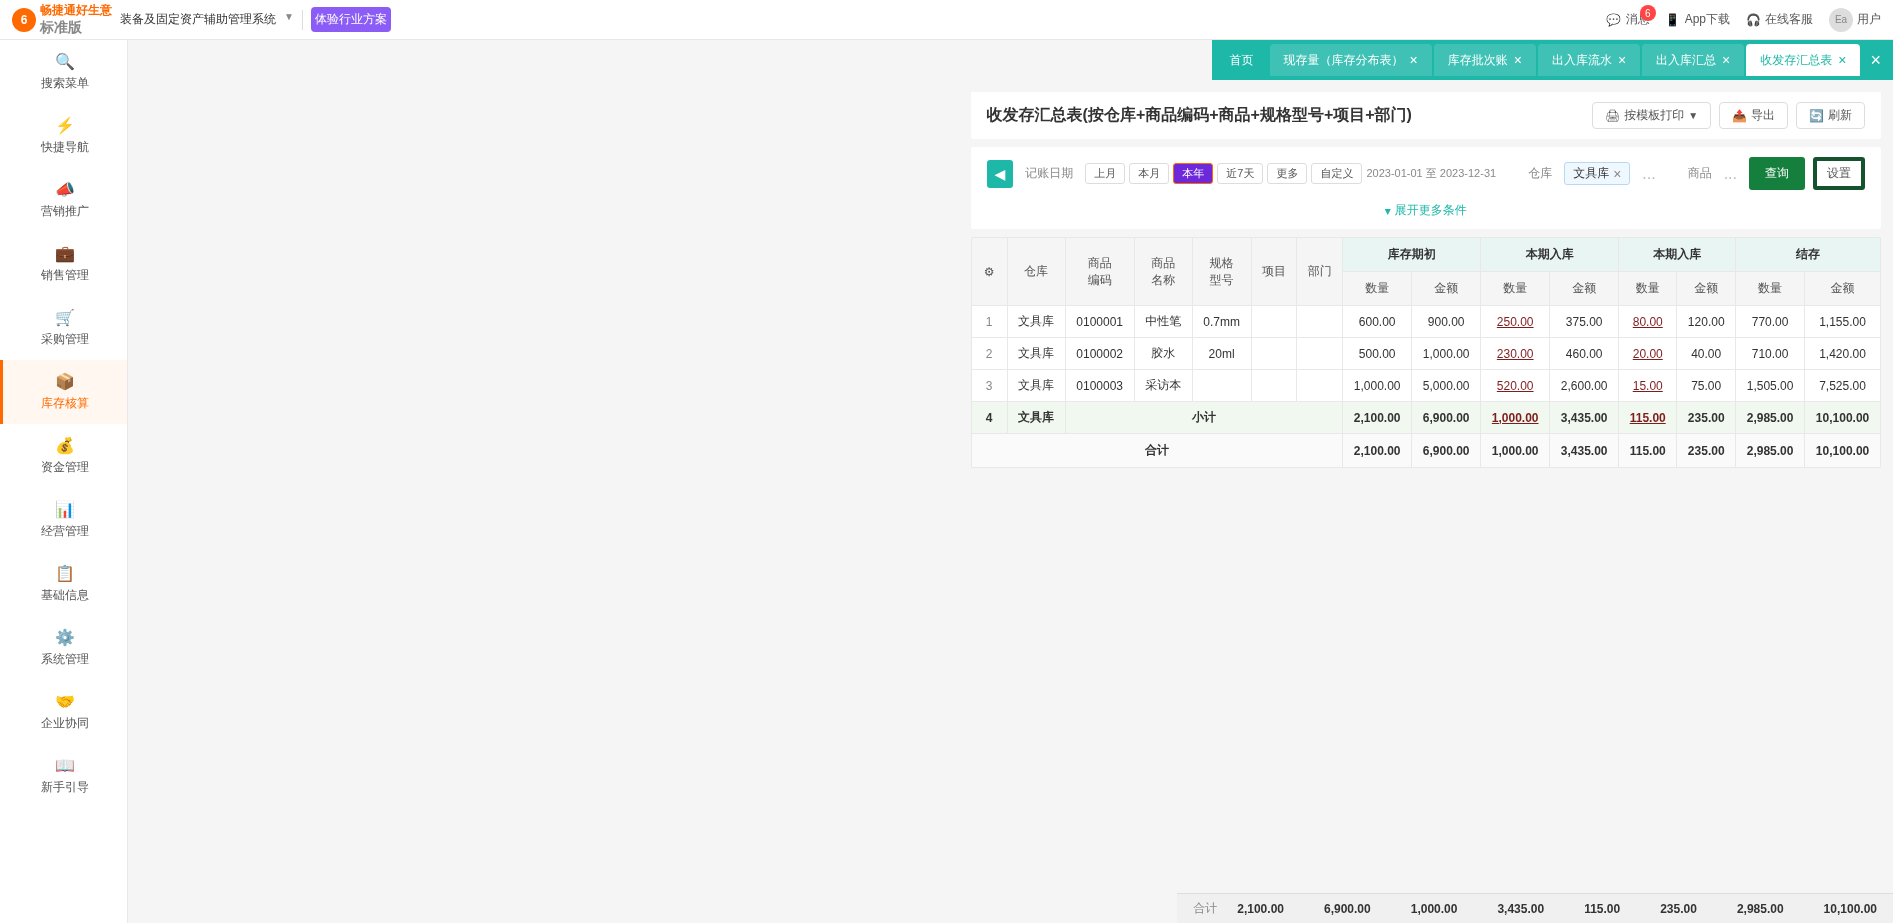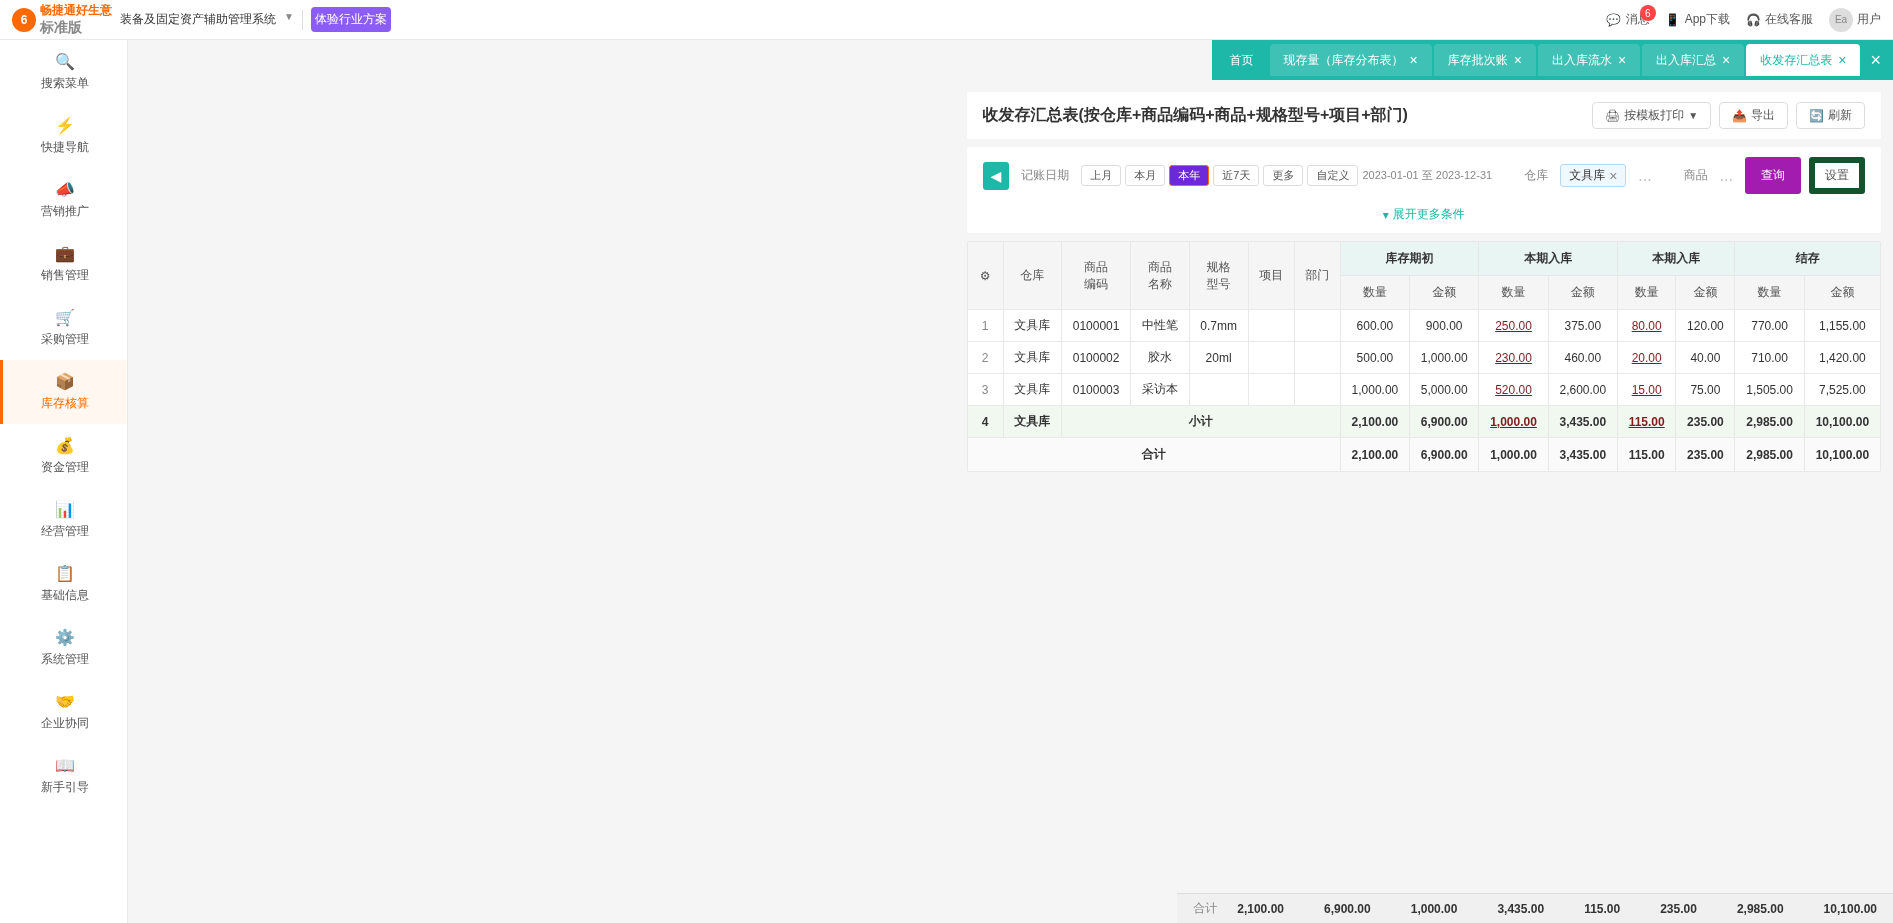--- a/index.html
+++ b/index.html
@@ -45,22 +45,22 @@
     .action-btn { display: flex; align-items: center; gap: 4px; padding: 4px 12px; border-radius: 4px; cursor: pointer; font-size: 12px; border: 1px solid #ddd; background: #fff; color: #555; }
     .filter-label { color: #888; font-size: 12px; white-space: nowrap; }
     .date-btns { display: flex; gap: 4px; align-items: center; }
     .date-btn { padding: 2px 8px; border-radius: 3px; cursor: pointer; font-size: 11px; border: 1px solid #ddd; background: #fff; color: #555; }
     .date-btn.active { background: #6d28d9; color: #fff; border-color: #ff6a00; }
     .date-range { font-size: 11px; color: #888; }
     .warehouse-tag { display: flex; align-items: center; gap: 4px; background: #f0f8ff; border: 1px solid #b8d8f5; border-radius: 3px; padding: 2px 8px; font-size: 12px; color: #333; }
     .warehouse-tag-close { cursor: pointer; color: #888; font-size: 14px; line-height: 1; }
     .filter-ellipsis { color: #bbb; cursor: pointer; font-size: 16px; }
     .expand-more { display: flex; align-items: center; gap: 4px; color: #1eb8a8; cursor: pointer; font-size: 12px; margin-top: 4px; }
-    .query-btn { background: #a21caf; color: #fff; border: none; border-radius: 3px; padding: 4px 16px; cursor: pointer; font-size: 12px; }
-    .settings-btn { background: #fff; color: #555; border: 6px solid #14532d; border-radius: 3px; padding: 4px 10px; cursor: pointer; font-size: 12px; }
+    .query-btn { background: #15803d; color: #fff; border: none; border-radius: 3px; padding: 4px 16px; cursor: pointer; font-size: 12px; }
+    .settings-btn { background: #fff; color: #555; border: 4px solid #14532d; border-radius: 3px; padding: 4px 10px; cursor: pointer; font-size: 12px; }
     .toggle-arrow { background: #1eb8a8; color: #fff; border: none; border-radius: 3px; padding: 6px 8px; cursor: pointer; font-size: 14px; }
 
     
     .table-container { background: #fff; border-radius: 2px; overflow: auto; }
     table { width: 100%; border-collapse: collapse; font-size: 12px; }
     thead th { background: #f5f5f5; color: #555; font-weight: normal; padding: 8px 10px; text-align: center; border: 1px solid #e8e8e8; white-space: nowrap; }
     thead th.group-header { background: #e8f5f3; color: #333; font-weight: bold; text-align: center; }
     tbody td { padding: 7px 10px; border: 1px solid #e8e8e8; text-align: center; color: #333; }
     tbody tr.subtotal td { font-weight: bold; background: #f0f8f0; }
     .link-text { color: #7f1d1d; text-decoration: underline; cursor: pointer; }

